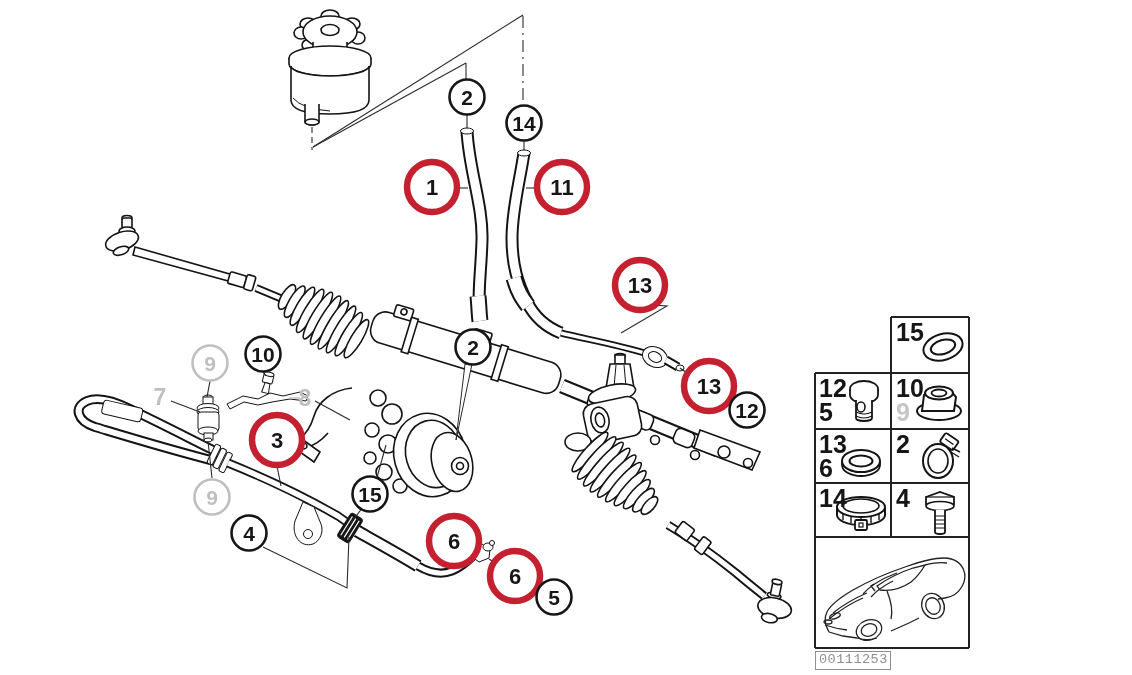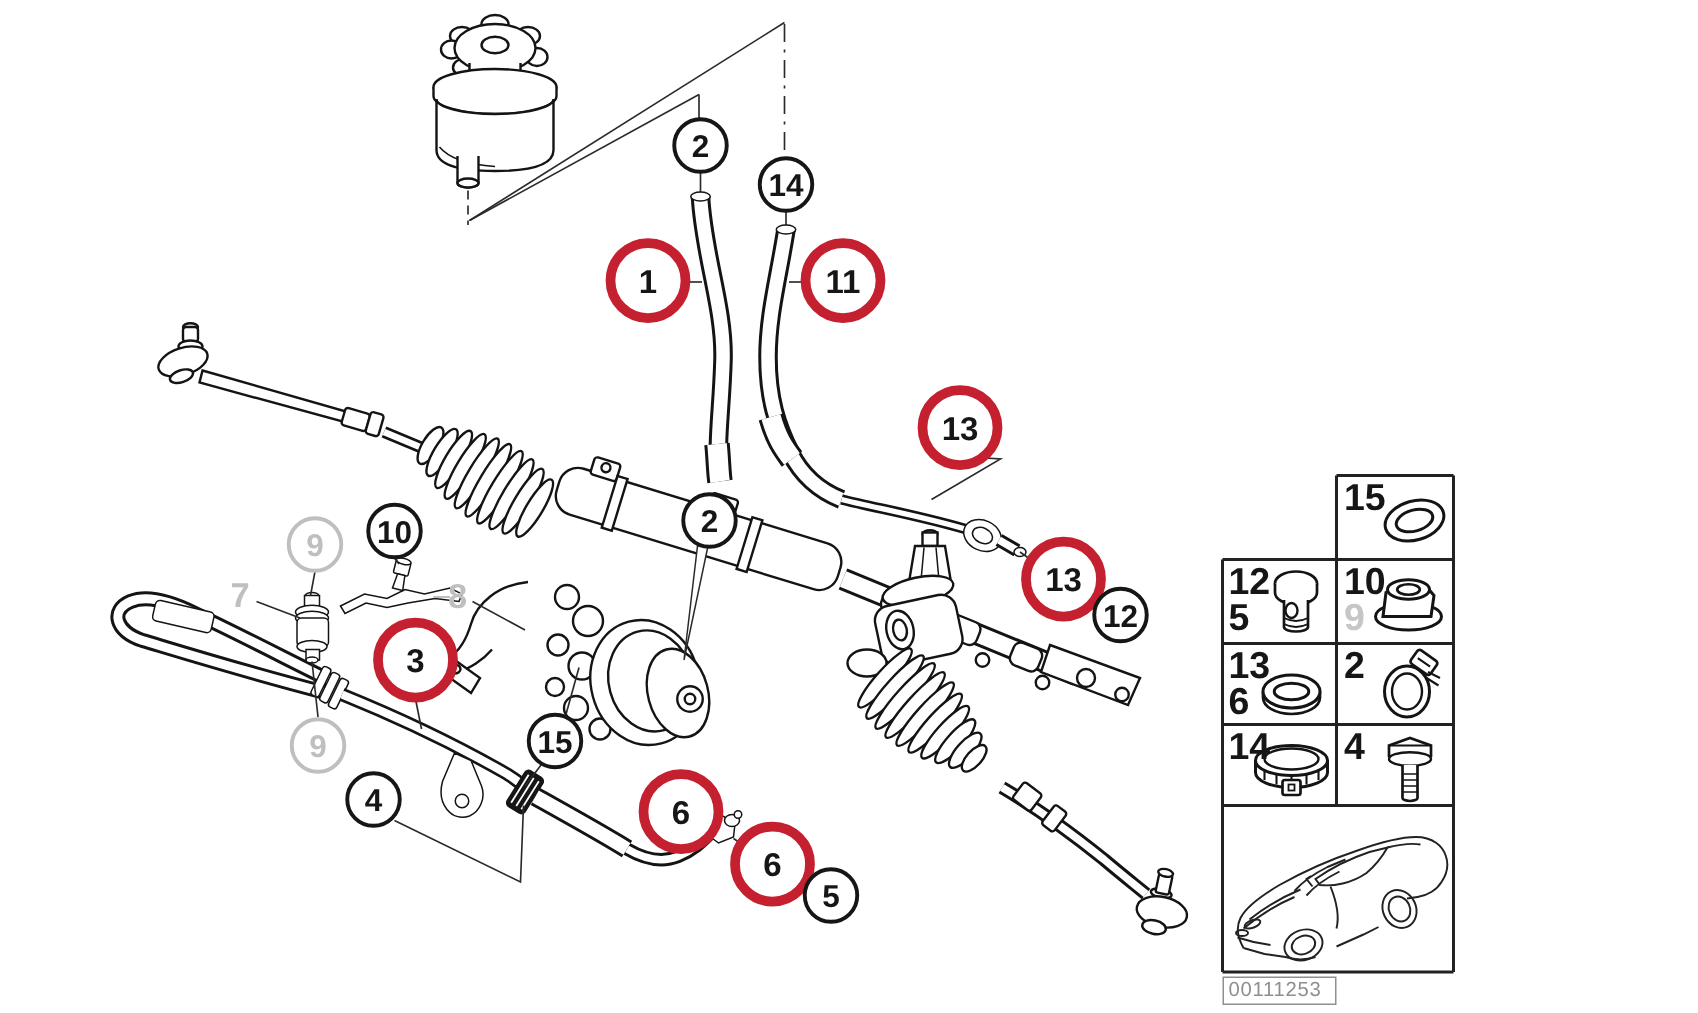--- a/index.html
+++ b/index.html
@@ -6,21 +6,21 @@
   #stage{position:relative;width:1132px;height:675px;background:#fff;overflow:hidden;
          font-family:"Liberation Sans","DejaVu Sans",sans-serif;}
   #art{position:absolute;left:0;top:0;}
   .co-num{font-family:"Liberation Sans","DejaVu Sans",sans-serif;font-weight:bold;text-anchor:middle;}
   .legend-label{position:absolute;font-weight:bold;font-size:25px;line-height:24px;color:#161616;z-index:5;}
   .legend-label .g2{display:block;}
   .gray-num{color:#c6c6c6;}
   .icon-box{position:absolute;z-index:4;}
   #code-box{position:absolute;left:815px;top:651px;width:71px;height:17px;border:1.5px solid #8f8f8f;
             color:#8f8f8f;font-size:13.5px;line-height:16px;padding-left:3px;letter-spacing:.5px;z-index:5;
-            font-family:Liberation Sans, sans-serif;}
+            font-family:Liberation Mono, monospace;}
   svg .ln{fill:none;stroke:#141414;}
   svg .w{fill:#fff;stroke:#141414;}
   svg .thin{fill:none;stroke:#2a2a2a;stroke-width:1.1;}
 </style>
 </head>
 <body>
 
 <div id="stage">
 
 <svg id="art" width="1132" height="675" viewBox="0 0 1132 675">

